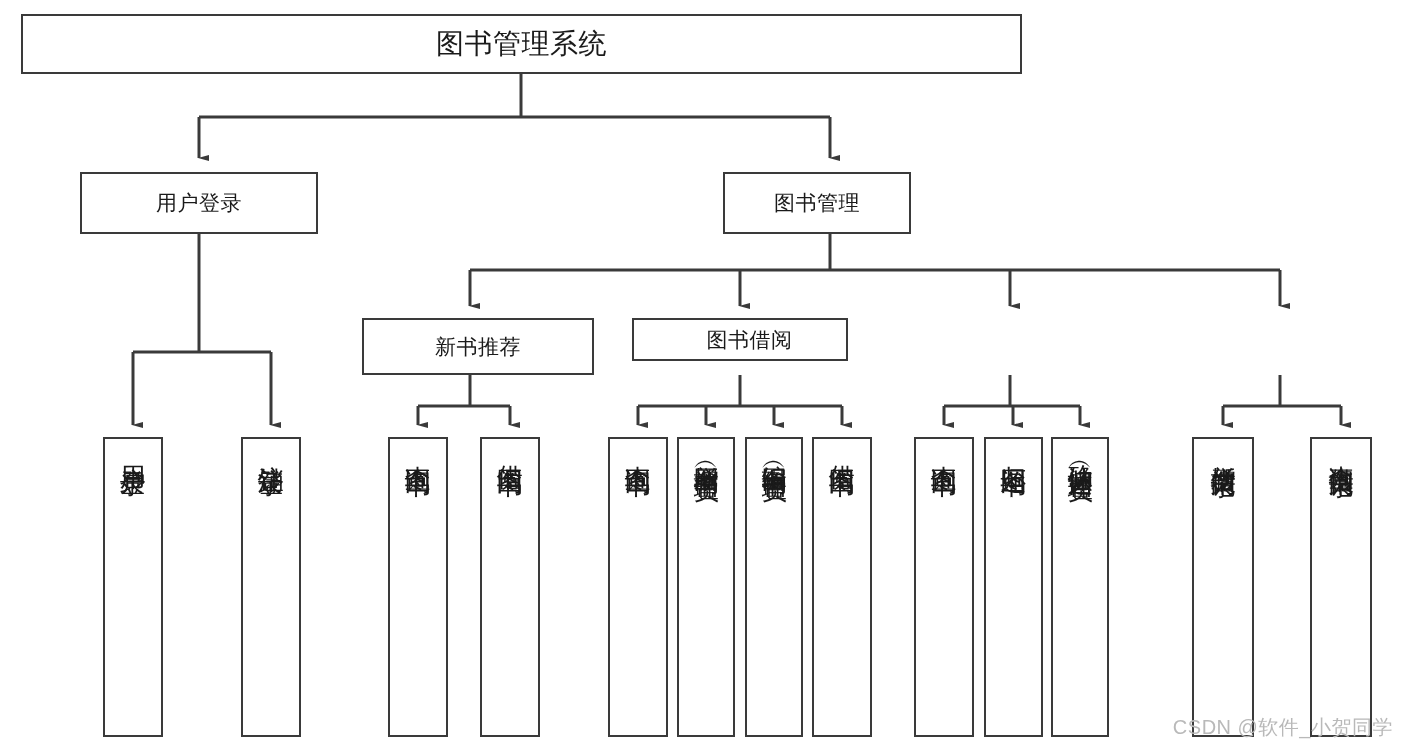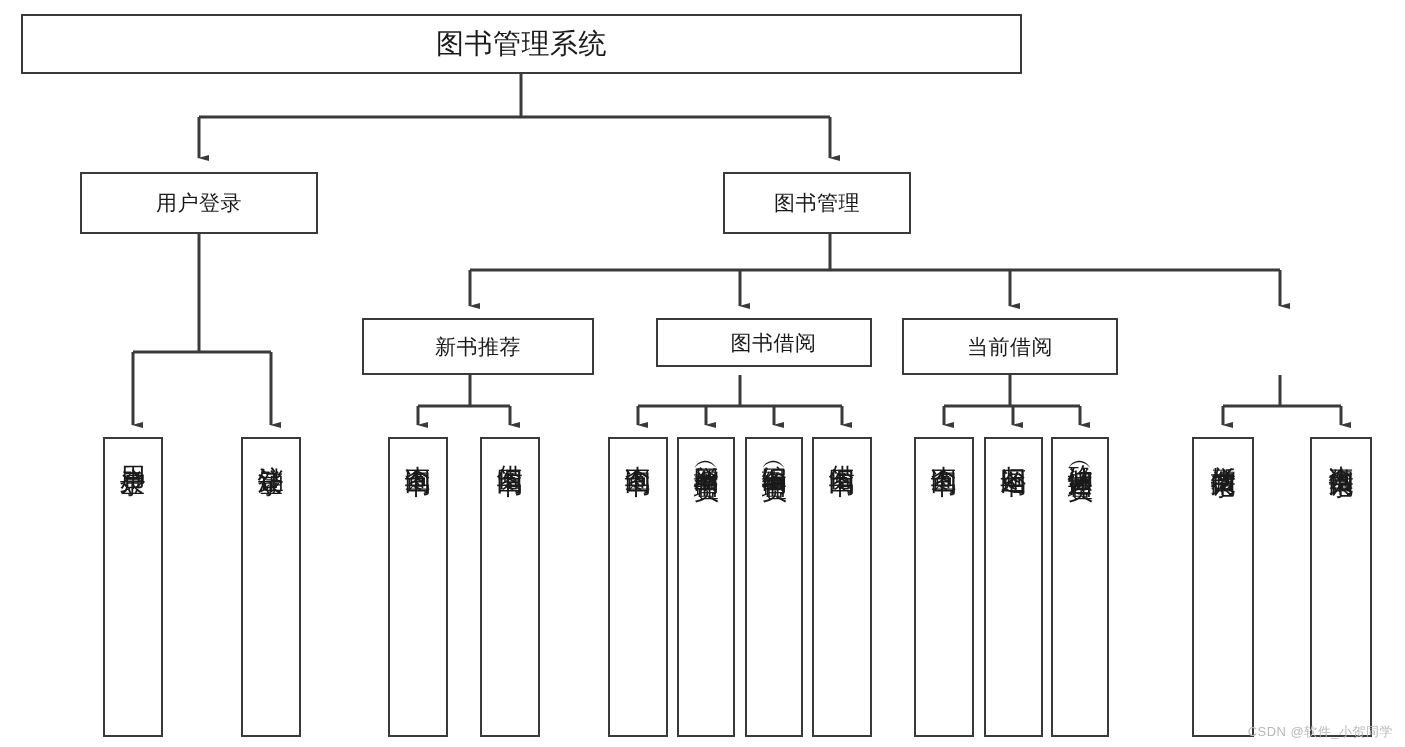--- a/index.html
+++ b/index.html
@@ -58,21 +58,21 @@
     font-size: 26px;
     line-height: 1.02;
     letter-spacing: 2px;
     white-space: nowrap;
   }
   .node.v.tall .lbl { font-size: 25px; }
   .watermark {
     position: absolute;
     right: 12px;
     bottom: 6px;
-    font-size: 13px;
+    font-size: 20px;
     color: #b9b9b9;
     z-index: 3;
     white-space: nowrap;
     letter-spacing: 0.5px;
   }
 </style>
 </head>
 <body>
 
 <div id="canvas">
@@ -136,27 +136,24 @@
   </div>
 
   <div class="node h" style="left:711px; top:172px; width:188px; height:62px;margin-left:12px;">
     <span class="lbl">图书管理</span>
   </div>
 
   <div class="node h" style="left:362px; top:318px; width:232px; height:57px;">
     <span class="lbl">新书推荐</span>
   </div>
 
-  <div class="node h" style="left:656px; top:318px; width:216px; height:49px;padding-left:19px;">
+  <div class="node h" style="left:632px; top:318px; width:216px; height:43px;padding-left:19px;">
     <span class="lbl">图书借阅</span>
   </div>
 
-  <div class="node h" style="left:902px; top:318px; width:216px; height:57px;">
-    <span class="lbl">当前借阅</span>
-  </div>
 
 
   <div class="node v" style="left:103px; top:437px; width:60px; height:300px;">
     <span class="lbl">用户登录</span>
   </div>
 
   <div class="node v" style="left:241px; top:437px; width:60px; height:300px;">
     <span class="lbl">注销登录</span>
   </div>
 

